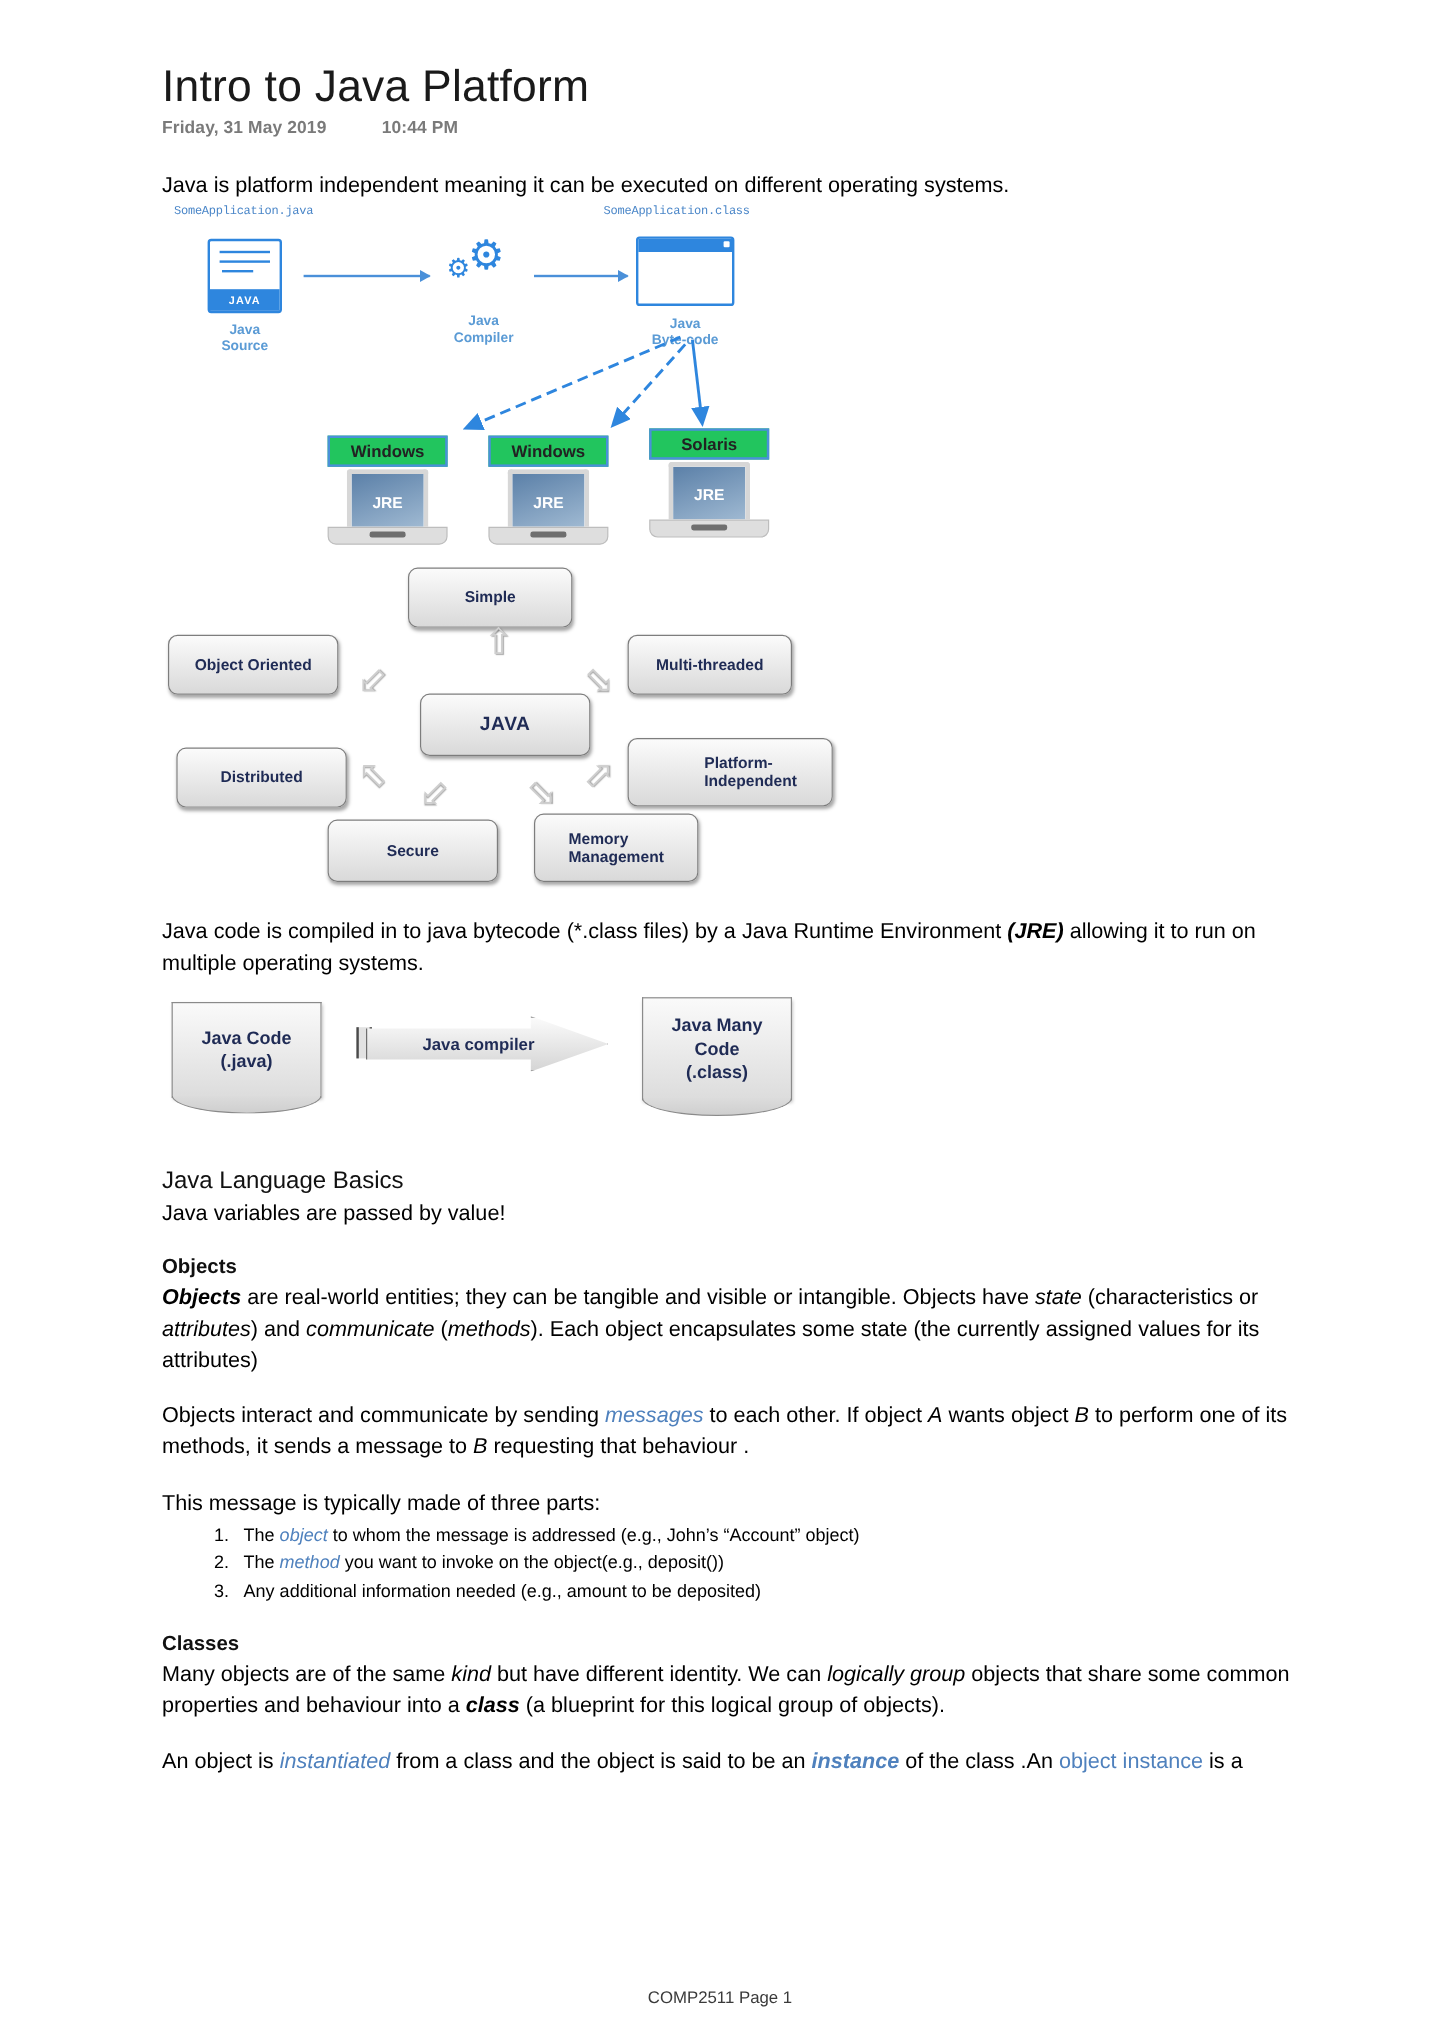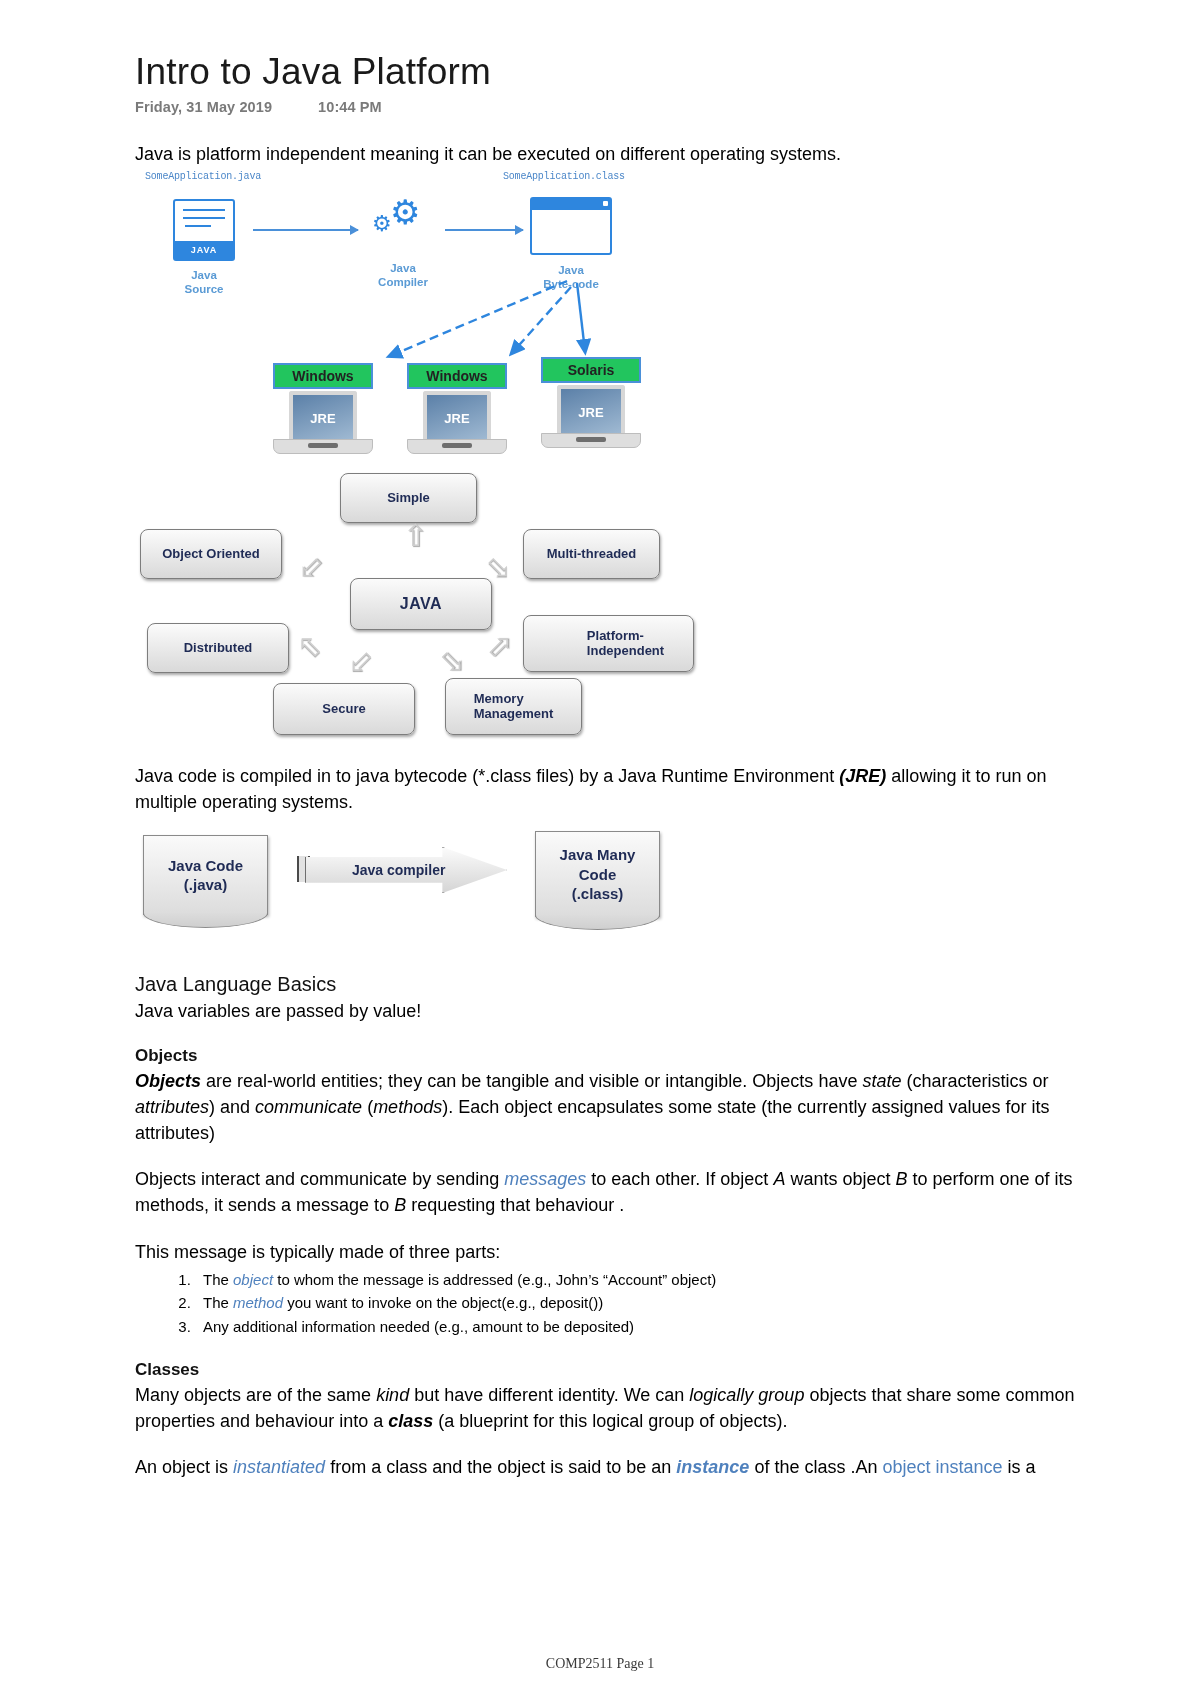--- a/index.html
+++ b/index.html
@@ -126,21 +126,21 @@
     clip-path:polygon(0 22%,68% 22%,68% 0,100% 50%,68% 100%,68% 78%,0 78%);
     display:flex;align-items:center;
     box-shadow:1px 2px 3px rgba(0,0,0,.3);
   }
   .bigarrow span{font-size:14px;color:#1f2b55;font-weight:bold;padding-left:46px;}
   .arrowtail{position:absolute;left:162px;top:29px;width:9px;height:26px;
     border-left:2px solid #4a4a4a;border-right:2px solid #4a4a4a;background:#e2e2e2;}
   
   .footer{
     position:absolute;left:0;right:0;bottom:24px;text-align:center;
-    font-size:14px;color:#3a3a3a;font-family:Liberation Serif, serif;
+    font-size:14px;color:#3a3a3a;font-family:Liberation Sans, sans-serif;
   }
 </style>
 </head>
 <body>
 
 <div class="page">
 
   <h1 class="doc-title">Intro to Java Platform</h1>
   <div class="doc-meta">
     <span>Friday, 31 May 2019</span><span class="gap"></span><span>10:44 PM</span>

